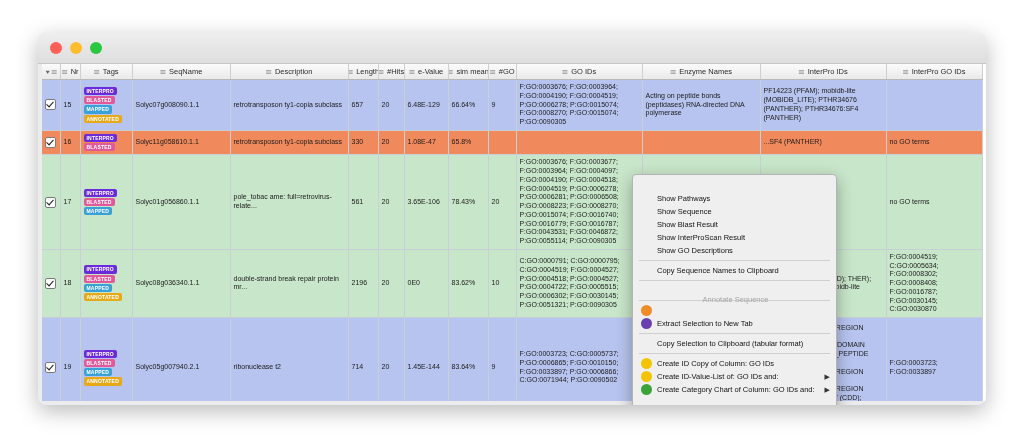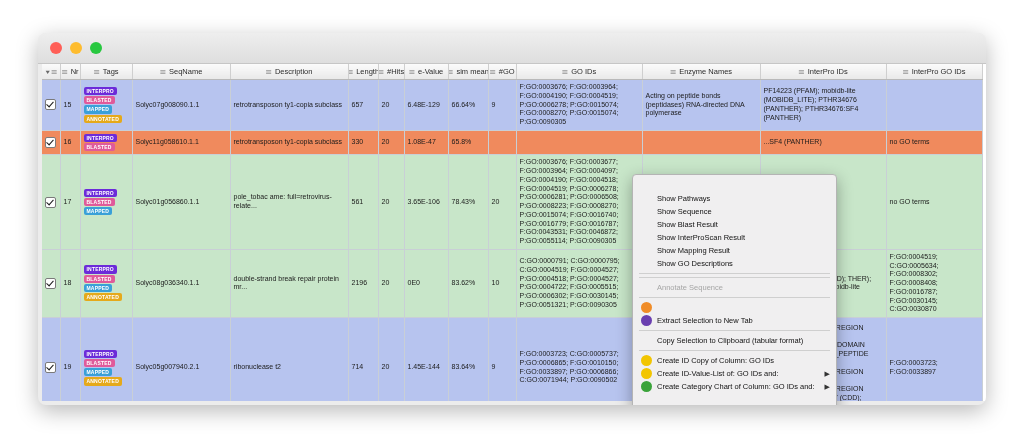--- a/index.html
+++ b/index.html
@@ -161,21 +161,21 @@
     color: #111;
   }
   .ctx-item {
     height: 13px;
     display: flex;
     align-items: center;
     padding: 0 6px 0 8px;
     white-space: nowrap;
     position: relative;
   }
-  .ctx-item.disabled { color: #a6a6a6; }
+  .ctx-item.disabled { color: #a6a6a6; flex-direction: column; }
   .ctx-item .ic {
     width: 11px; height: 11px;
     border-radius: 50%;
     margin-right: 5px;
     flex: 0 0 auto;
     display: inline-block;
   }
   .ctx-item .ic.none { background: transparent; }
   .ctx-item .ic.orange { background: #f08c28; }
   .ctx-item .ic.purple { background: #6a3fb0; }
@@ -448,29 +448,29 @@
       <div class="ctx-item">
         <span class="ic none"></span>
         <span class="lbl">Show Blast Result</span>
       </div>
       <div class="ctx-item">
         <span class="ic none"></span>
         <span class="lbl">Show InterProScan Result</span>
       </div>
       <div class="ctx-item">
         <span class="ic none"></span>
-        <span class="lbl">Show Mapping Result</span>
-      </div>
-      <div class="ctx-item">
-        <span class="ic none"></span>
         <span class="lbl">Show GO Descriptions</span>
       </div>
 
       <div class="ctx-sep"></div>
 
+      <div class="ctx-item">
+        <span class="ic none"></span>
+        <span class="lbl">Copy Sequence Names to Clipboard</span>
+      </div>
 
       <div class="ctx-sep"></div>
 
       <div class="ctx-item disabled">
         <span class="ic none"></span>
         <span class="lbl">Annotate Sequence</span>
       </div>
 
       <div class="ctx-sep"></div>
 

